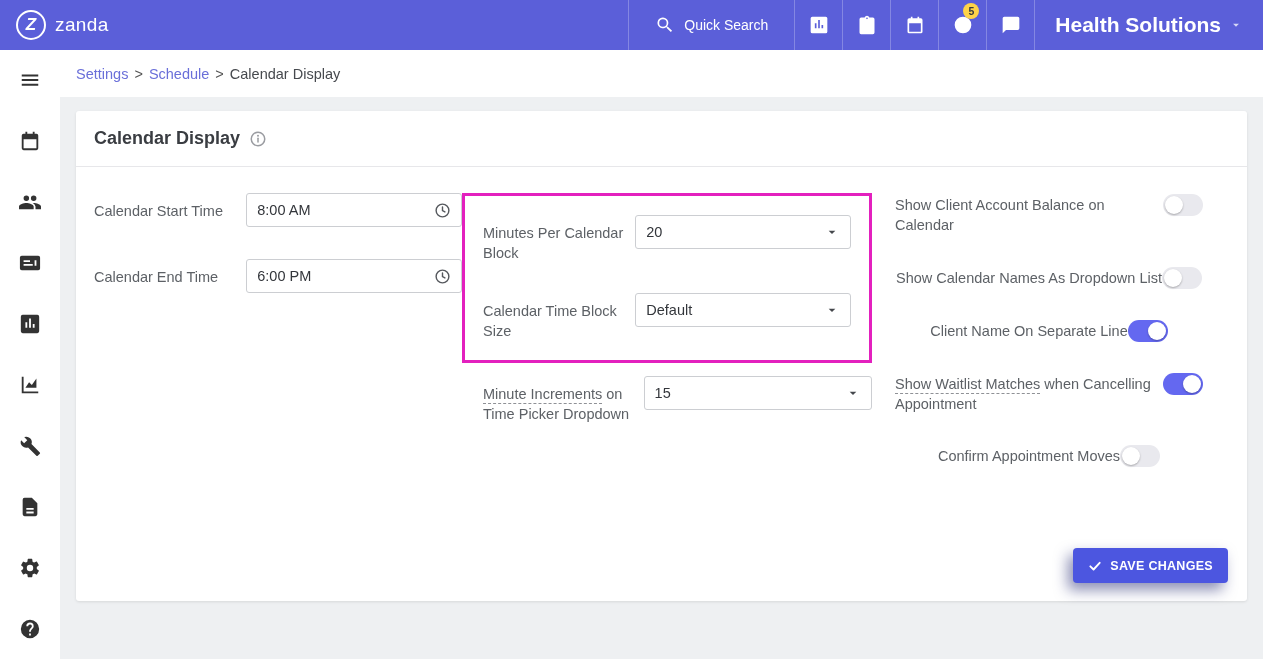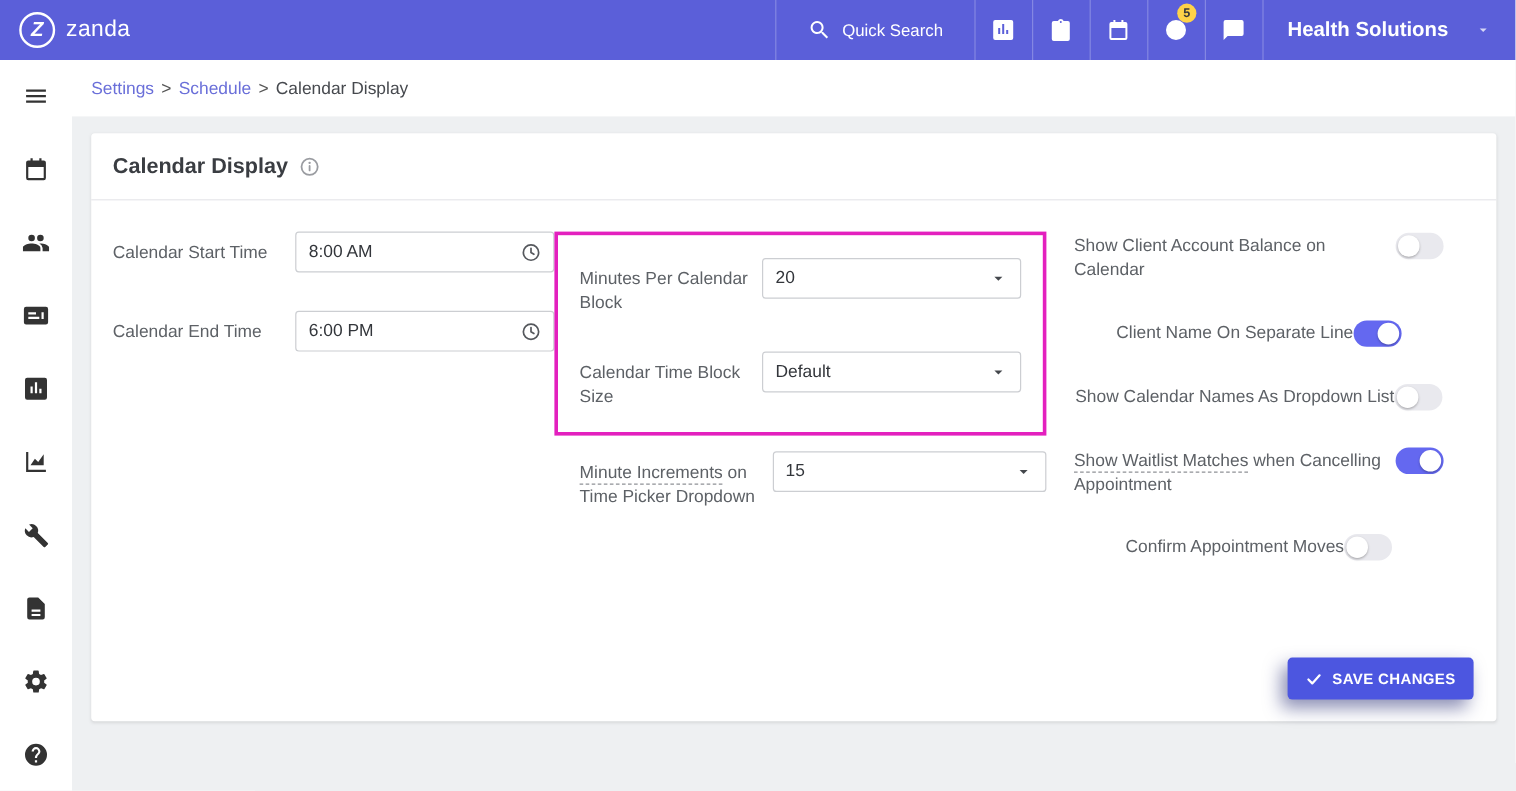--- a/index.html
+++ b/index.html
@@ -15,21 +15,21 @@
   .brand-name { font-size:19px; letter-spacing:.4px; }
   .topbar-right { margin-left:auto; display:flex; align-items:stretch; }
   .hdr-cell { display:flex; align-items:center; justify-content:center;
               border-left:1px solid rgba(255,255,255,.25); cursor:pointer; }
   .hdr-cell svg { width:20px; height:20px; fill:#fff; }
   .quick-search { gap:9px; font-size:14px; padding:0 26px; }
   .icon-cell { width:48px; position:relative; }
   .badge { position:absolute; top:3px; right:7px; width:16px; height:16px; border-radius:50%;
            background:#ffd348; color:#3a3a3a; font-size:10.5px; font-weight:bold;
            display:flex; align-items:center; justify-content:center; }
-  .account { gap:22px; font-size:17px; font-weight:bold; padding:0 20px; }
+  .account { gap:8px; font-size:21px; font-weight:bold; padding:0 20px; }
   .account svg.caret { width:14px; height:14px; fill:rgba(255,255,255,.75); }
 
   
   .app-body { display:flex; height:609px; }
   .sidebar { width:60px; background:#fff; display:flex; flex-direction:column;
              align-items:center; padding-top:18px; gap:37px; flex-shrink:0; }
   .side-btn { width:24px; height:24px; cursor:pointer; display:flex; align-items:center; justify-content:center; }
   .side-btn svg { width:22px; height:22px; fill:#333; }
 
   .content { flex:1; display:flex; flex-direction:column; min-width:0; }
@@ -289,26 +289,26 @@
               </div>
             </div>
           </div>
 
           <div class="col3">
             <div class="toggle-row">
               <div class="toggle-label">Show Client Account Balance on Calendar</div>
               <div class="toggle"></div>
             </div>
             <div class="toggle-row">
+              <div class="toggle-label">Show Calendar Names As Dropdown List</div>
+              <div class="toggle"></div>
+            </div>
+            <div class="toggle-row">
               <div class="toggle-label">Client Name On Separate Line</div>
               <div class="toggle on"></div>
-            </div>
-            <div class="toggle-row">
-              <div class="toggle-label">Show Calendar Names As Dropdown List</div>
-              <div class="toggle"></div>
             </div>
             <div class="toggle-row">
               <div class="toggle-label"><span class="u-dashed">Show Waitlist Matches</span><span> when Cancelling Appointment</span></div>
               <div class="toggle on"></div>
             </div>
             <div class="toggle-row">
               <div class="toggle-label">Confirm Appointment Moves</div>
               <div class="toggle"></div>
             </div>
           </div>

